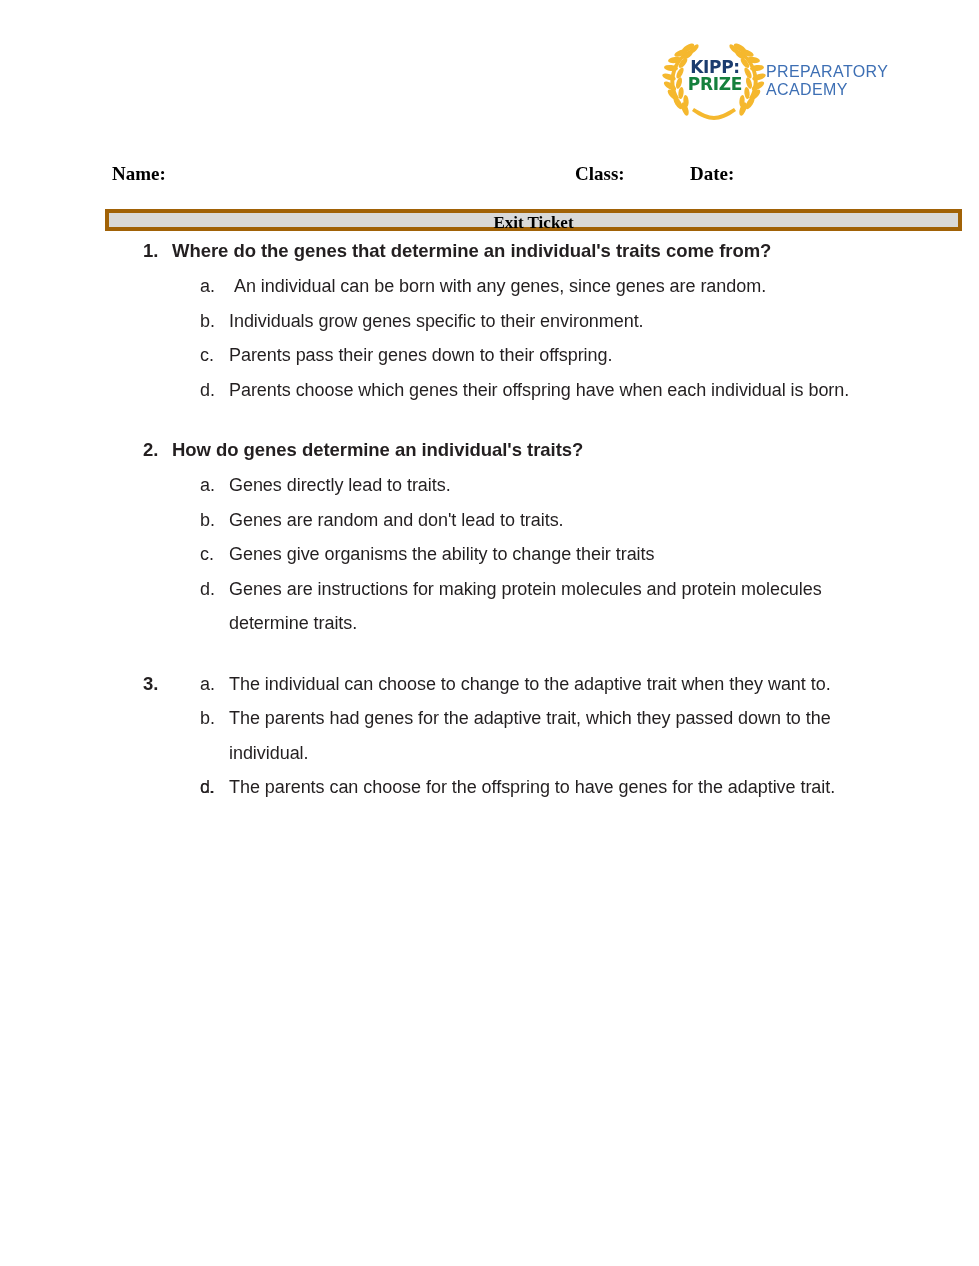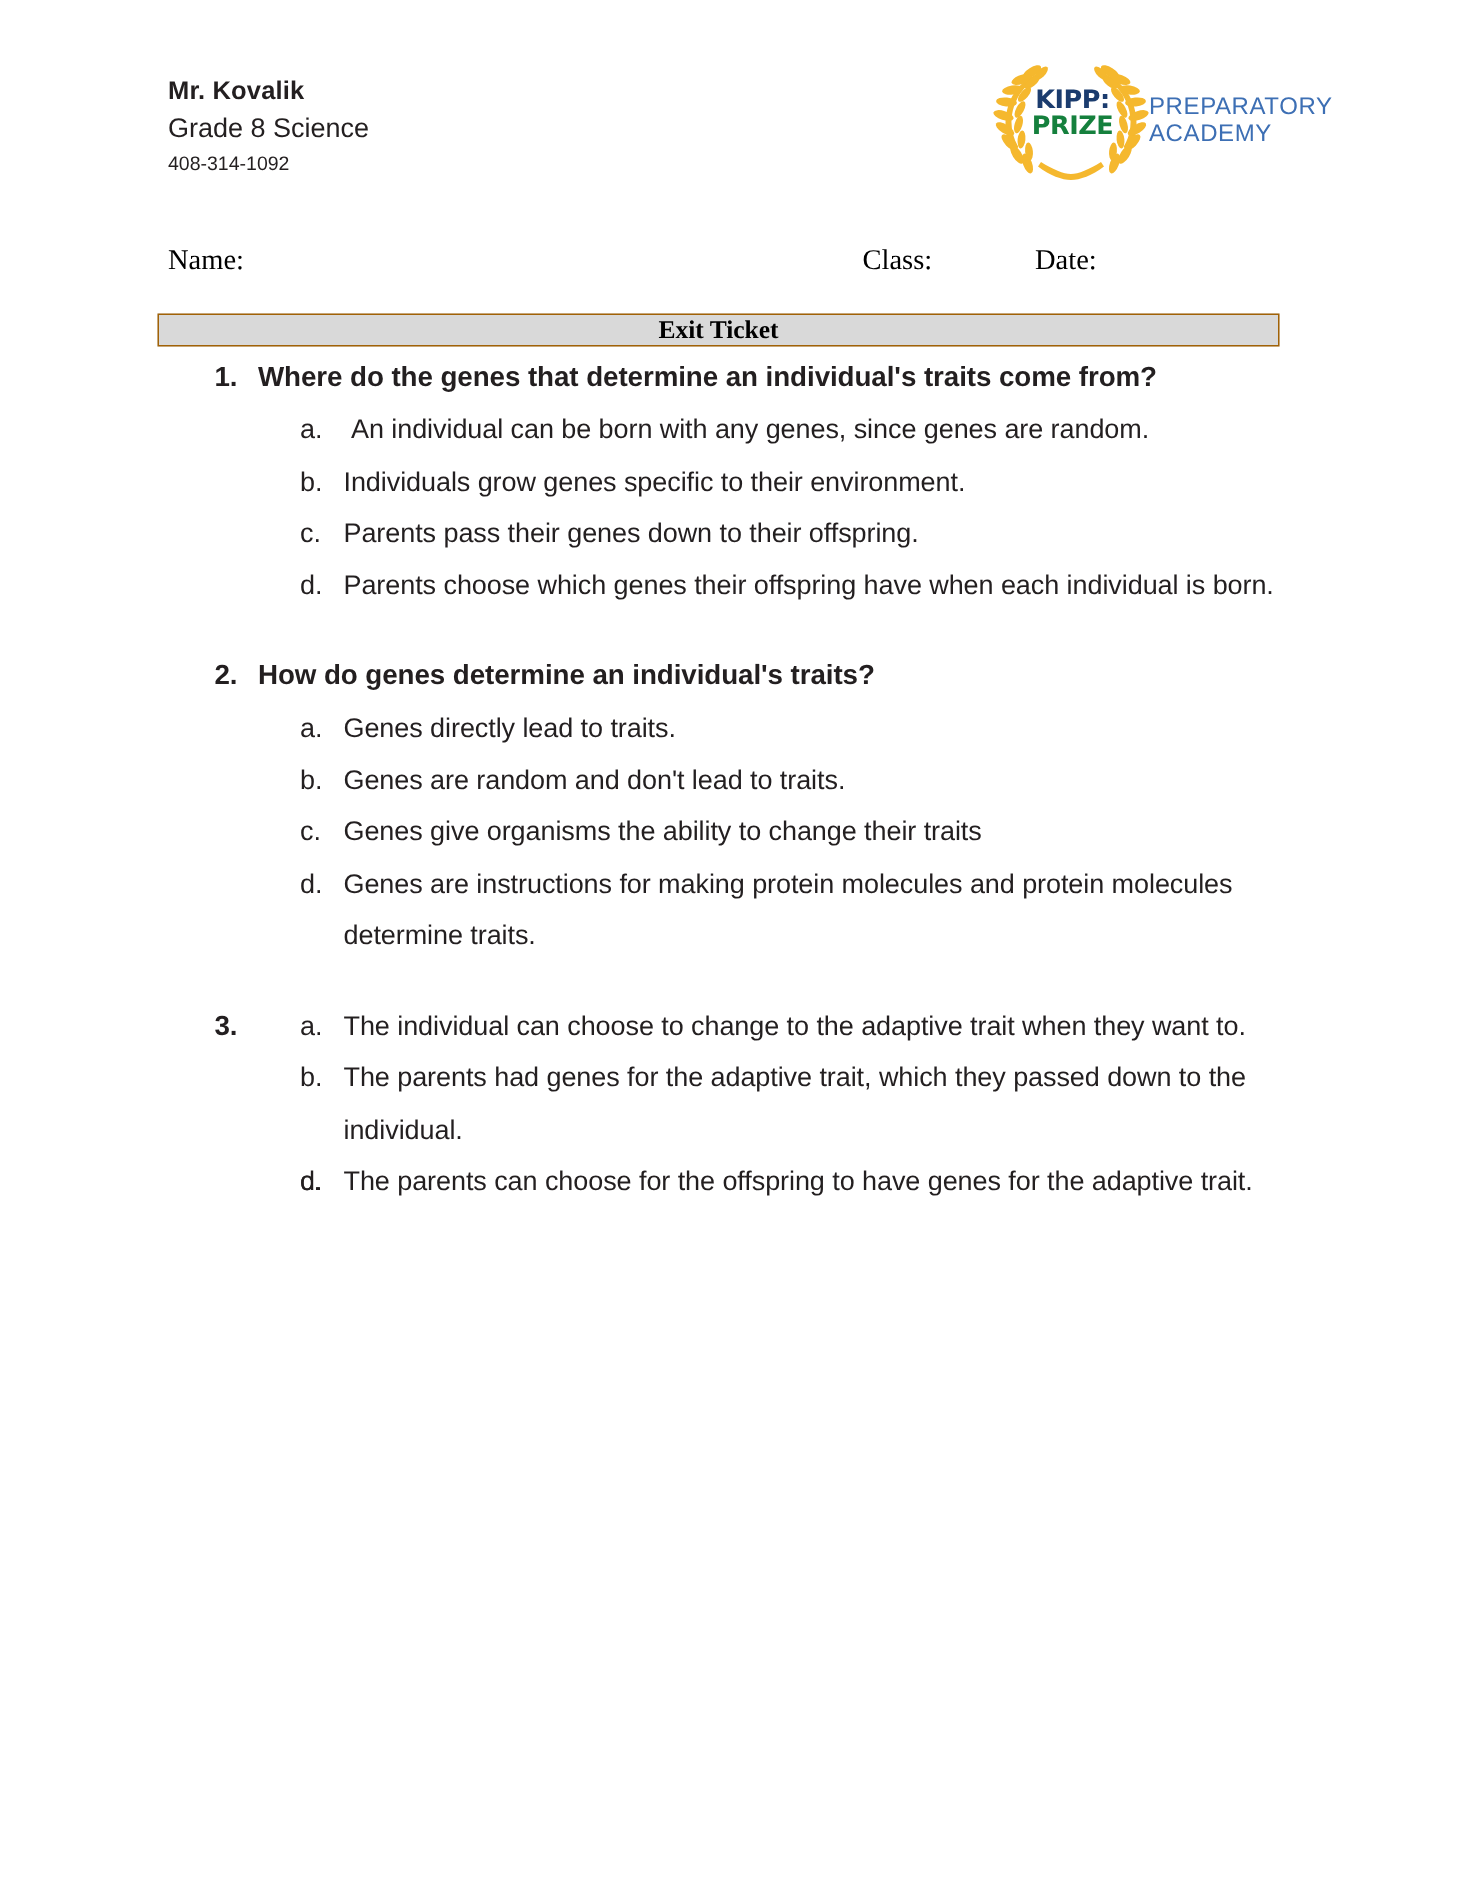--- a/index.html
+++ b/index.html
@@ -100,37 +100,37 @@
   }
 
   
   .info-row {
     position: absolute;
     top: 163px;
     left: 112px;
     right: 0;
     height: 26px;
     font-family: "Liberation Serif", serif;
-    font-weight: normal;
+    font-weight: bold;
     font-size: 19px;
     color: #000000;
   }
   .info-name { position: absolute; left: 0; top: 0; }
   .info-class { position: absolute; left: 463px; top: 0; }
   .info-date { position: absolute; left: 578px; top: 0; }
 
   
   .exit-ticket-bar {
     position: absolute;
     top: 209px;
     left: 105px;
-    width: 748px;
+    width: 857px;
     height: 22px;
     background: #d9d9d9;
-    border: 1px solid #a16207;
+    border: 4px solid #a16207;
     box-sizing: border-box;
     text-align: center;
   }
   .exit-ticket-label {
     font-family: "Liberation Serif", serif;
     font-weight: bold;
     font-size: 17px;
     color: #000000;
     line-height: 20px;
     display: inline-block;
@@ -188,25 +188,20 @@
   }
   .option.indent-extra { padding-left: 234px; }
 
   .option-text { display: inline; }
 </style>
 </head>
 <body>
 
 <div class="header">
 
-  <div class="teacher-block">
-    <div class="teacher-name">Mr. Kovalik</div>
-    <div class="teacher-course">Grade 8 Science</div>
-    <div class="teacher-phone">408-314-1092</div>
-  </div>
 
   <div class="logo">
     <svg class="logo-wreath" viewBox="0 0 104 86">
       <g fill="#f5b82e">
 
         <g>
           <path d="M30,12 C20,16 13,24 10,34 C7,44 8,55 13,64 L17,61 C12,53 11,43 14,34 C17,25 23,18 32,14 Z"></path>
         </g>
 
         <g>

